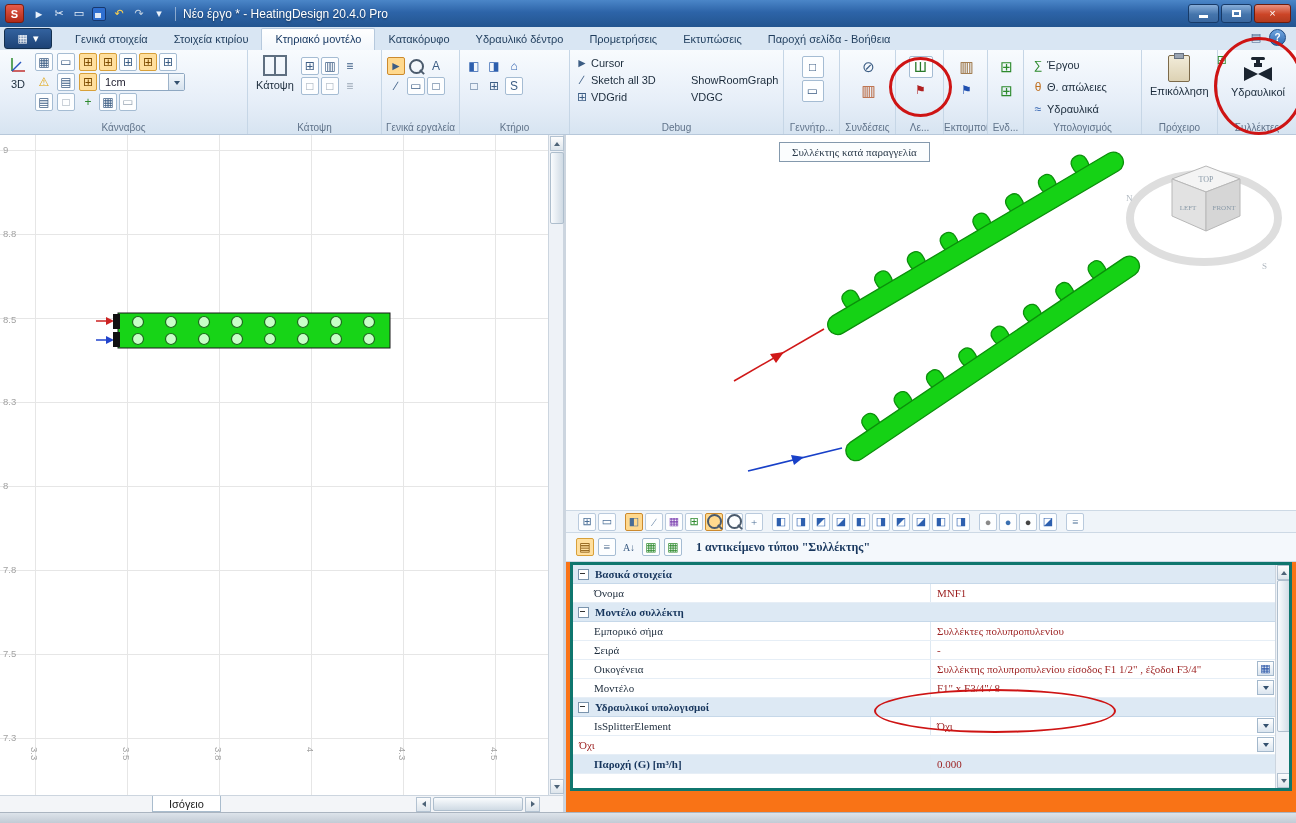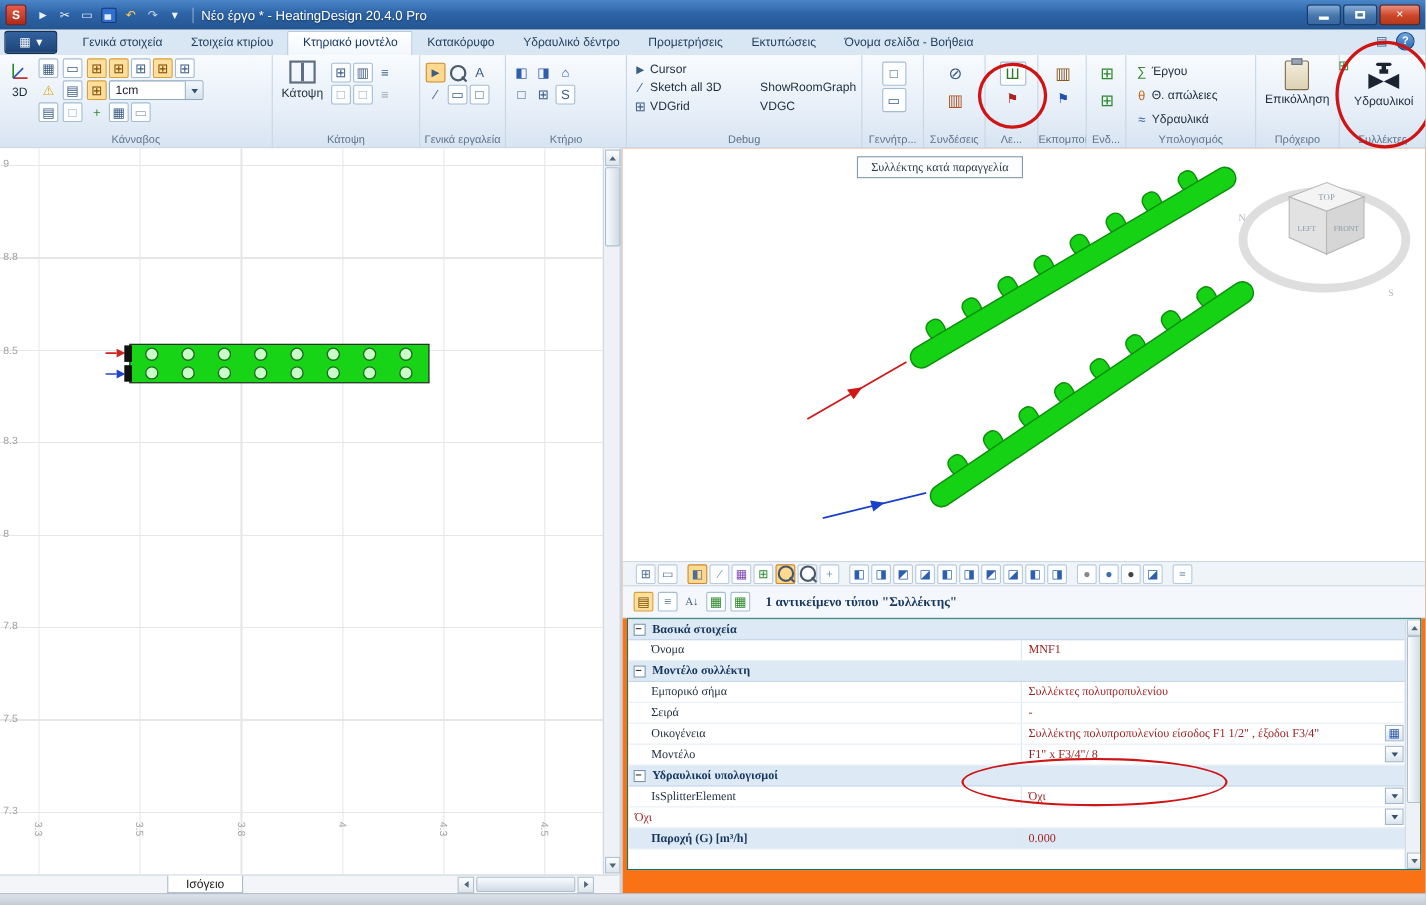--- a/index.html
+++ b/index.html
@@ -81,21 +81,21 @@
   .tooltip3d{position:absolute;left:213px;top:7px;height:16px;padding:1px 12px;background:#fbfdfe;border:1px solid #8499ad;color:#2a3a4a;display:flex;align-items:center;z-index:5;}
   .tb3d{position:absolute;left:0;top:375px;width:730px;height:22px;background:#eff4f9;border-top:1px solid #cdd9e5;display:flex;gap:2px;align-items:center;padding-left:12px;box-sizing:border-box;}
   .t3i{width:18px;height:18px;border:1px solid #b9cadd;background:#fdfeff;font-size:11px;color:#4a6e96;display:flex;align-items:center;justify-content:center;box-sizing:border-box;border-radius:2px;}
   .t3i.sel{background:#ffd98e;border-color:#cc8a2e;}
   .t3i.cube{color:#2d5fae;}
   .tsep2{width:5px;}
   .objbar{position:absolute;left:0;top:397px;width:730px;height:30px;background:#f4f8fc;border-top:1px solid #cdd9e5;border-bottom:1px solid #cdd9e5;display:flex;align-items:center;gap:4px;padding-left:10px;box-sizing:border-box;}
   .objtext{font-weight:bold;color:#17365d;margin-left:10px;font-size:12px;}
 
   
-  .propgrid{position:absolute;left:4px;top:427px;width:722px;height:229px;border:1px solid #0f766e;background:#fff;box-sizing:border-box;overflow:hidden;}
+  .propgrid{position:absolute;left:4px;top:427px;width:722px;height:229px;border:3px solid #0f766e;background:#fff;box-sizing:border-box;overflow:hidden;}
   .pgrows{margin-right:14px;}
   .psec{height:19px;background:#dde9f4;border-bottom:1px solid #c6d8e9;display:flex;align-items:center;gap:6px;font-weight:bold;color:#17365d;padding-left:5px;box-sizing:border-box;}
   .collapse-box{width:9px;height:9px;border:1px solid #7a94ad;background:#fff;position:relative;}
   .collapse-box::after{content:"";position:absolute;left:1px;top:3px;width:5px;height:1px;background:#333;}
   .prow{height:19px;display:flex;border-bottom:1px solid #e6eef6;box-sizing:border-box;}
   .pname{width:358px;padding-left:21px;border-right:1px solid #dde8f2;color:#1d2c3c;display:flex;align-items:center;box-sizing:border-box;white-space:nowrap;overflow:hidden;}
   .pval{flex:1;padding-left:6px;color:#9b1e1e;display:flex;align-items:center;position:relative;white-space:nowrap;overflow:hidden;box-sizing:border-box;}
   .ddbtn{position:absolute;right:1px;top:1px;width:17px;height:15px;background:linear-gradient(#ffffff,#dbe5ef);border:1px solid #a3b8cc;display:flex;align-items:center;justify-content:center;box-sizing:border-box;}
   .fambtn{position:absolute;right:1px;top:1px;width:17px;height:15px;background:linear-gradient(#ffffff,#dbe5ef);border:1px solid #a3b8cc;display:flex;align-items:center;justify-content:center;box-sizing:border-box;color:#2a56a8;font-size:11px;}
   .pg-scroll{position:absolute;right:0;top:0;width:14px;height:100%;background:#eef2f7;border-left:1px solid #ccd5df;box-sizing:border-box;}
@@ -144,21 +144,21 @@
       <span>▦</span>
       <span>▾</span>
     </div>
     <div class="rtab">Γενικά στοιχεία</div>
     <div class="rtab">Στοιχεία κτιρίου</div>
     <div class="rtab active">Κτηριακό μοντέλο</div>
     <div class="rtab">Κατακόρυφο</div>
     <div class="rtab">Υδραυλικό δέντρο</div>
     <div class="rtab">Προμετρήσεις</div>
     <div class="rtab">Εκτυπώσεις</div>
-    <div class="rtab">Όνομα σελίδα - Βοήθεια</div>
+    <div class="rtab">Παροχή σελίδα - Βοήθεια</div>
     <div class="tabrow-right">
       <span class="miniic">▤</span>
       <span class="helpic">?</span>
     </div>
   </div>
 
   <div class="ribbon">
 
     <div class="rgroup" style="width:248px">
       <div class="rg-content">

